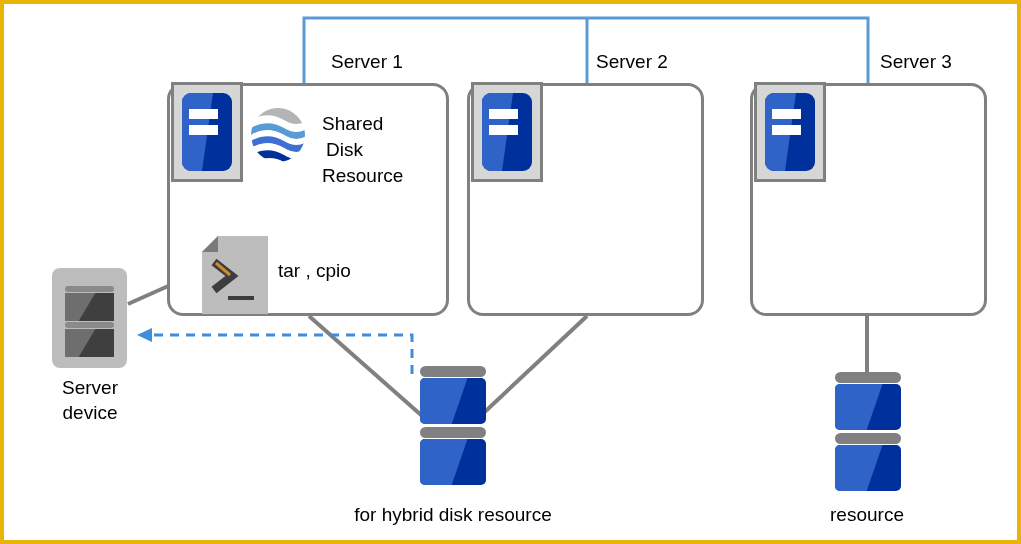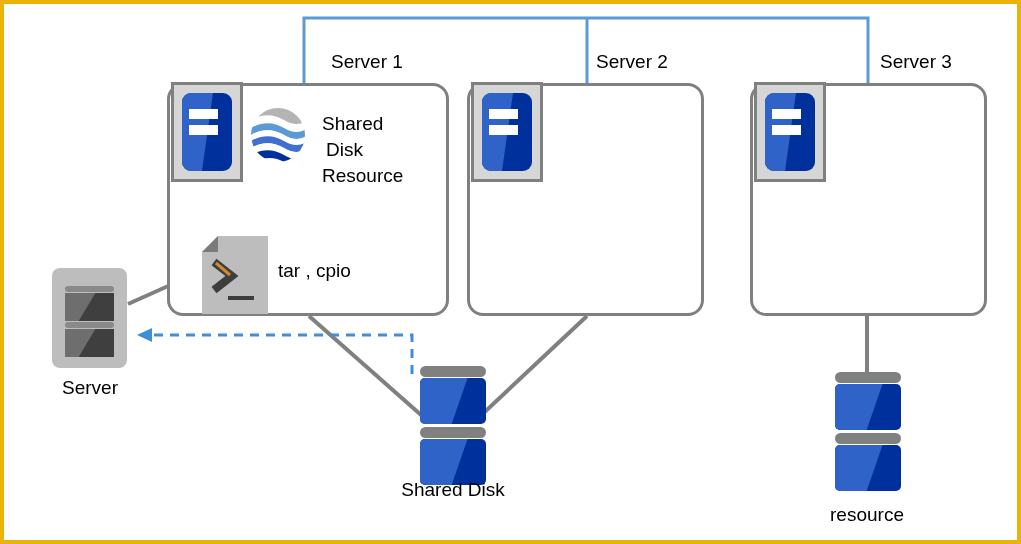--- a/index.html
+++ b/index.html
@@ -222,29 +222,30 @@
     </div>
   </div>
 
   <div class="backup-dev" style="left:48px;top:264px;">
     <div class="cap" style="top:18px;"></div>
     <div class="plate" style="top:25px;"></div>
     <div class="cap" style="top:54px;"></div>
     <div class="plate" style="top:61px;"></div>
   </div>
   <div class="label center" style="left:16px;top:371px;width:140px;">Server</div>
+  <div class="label center" style="left:16px;top:396px;width:140px;">device</div>
 
   <div class="disk-stack" style="left:416px;top:362px;">
     <div class="cap"></div>
     <div class="drum"></div>
     <div class="gap"></div>
     <div class="cap"></div>
     <div class="drum"></div>
   </div>
-  <div class="label center" style="left:299px;top:473px;width:300px;">Shared Disk</div>
+  <div class="label center" style="left:299px;top:498px;width:300px;">for hybrid disk resource</div>
 
   <div class="disk-stack" style="left:831px;top:368px;">
     <div class="cap"></div>
     <div class="drum"></div>
     <div class="gap"></div>
     <div class="cap"></div>
     <div class="drum"></div>
   </div>
   <div class="label center" style="left:713px;top:498px;width:300px;">resource</div>
 

